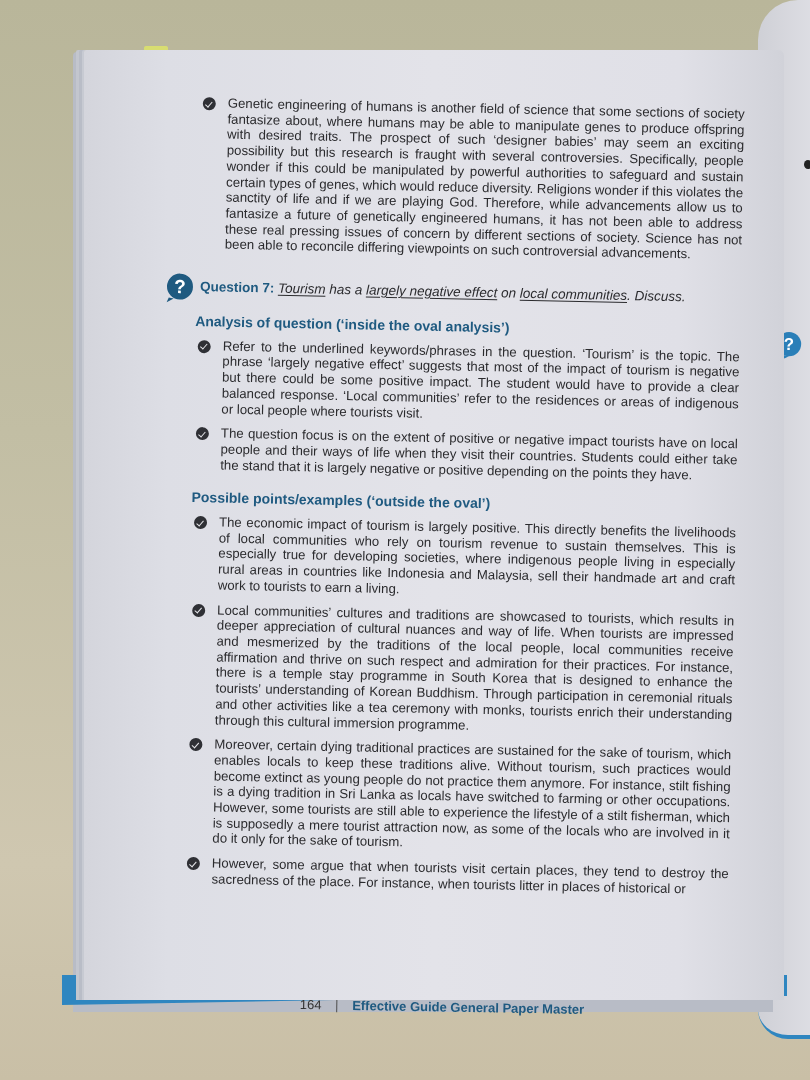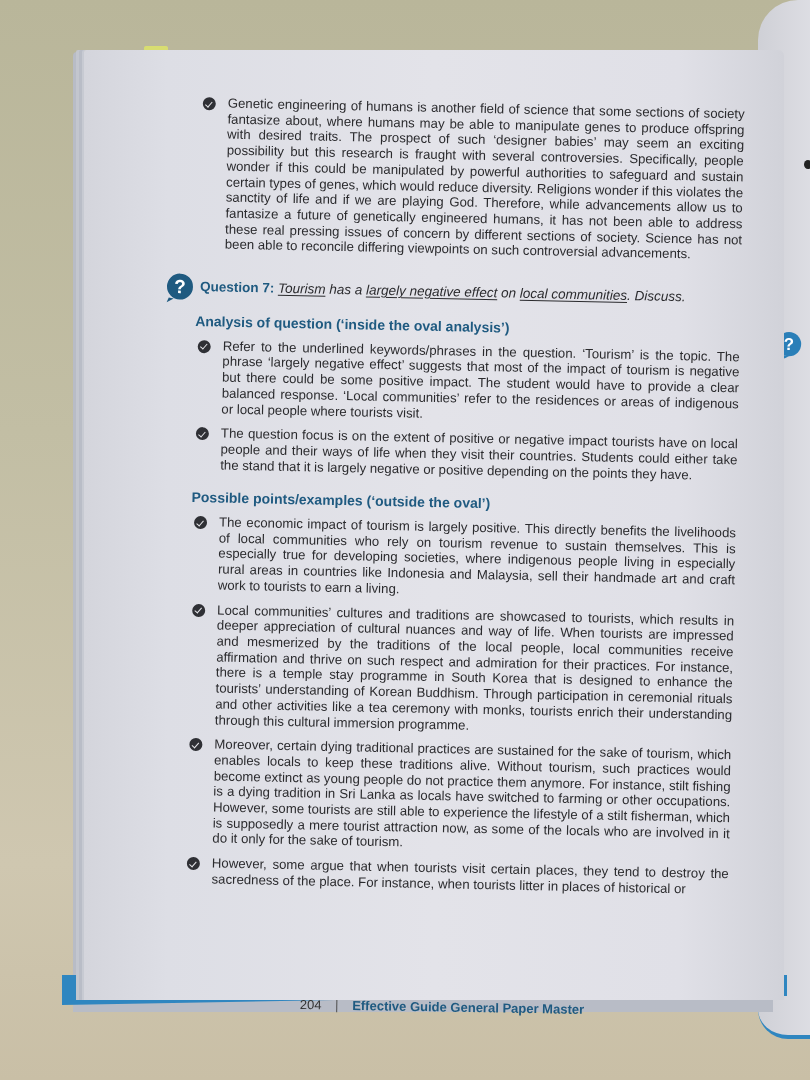--- a/index.html
+++ b/index.html
@@ -224,16 +224,16 @@
       <span>Moreover, certain dying traditional practices are sustained for the sake of tourism, which enables locals to keep these traditions alive. Without tourism, such practices would become extinct as young people do not practice them anymore. For instance, stilt fishing is a dying tradition in Sri Lanka as locals have switched to farming or other occupations. However, some tourists are still able to experience the lifestyle of a stilt fisherman, which is supposedly a mere tourist attraction now, as some of the locals who are involved in it do it only for the sake of tourism.</span>
     </div>
     <div class="bullet">
       <span class="check"></span>
       <span>However, some argue that when tourists visit certain places, they tend to destroy the sacredness of the place. For instance, when tourists litter in places of historical or</span>
     </div>
   </div>
 </div>
 
 <div class="footer">
-  <span>204</span>
+  <span>164</span>
   <span class="sep">|</span>
   <span class="book">Effective Guide General Paper Master</span>
 </div>
 
 </body></html>

